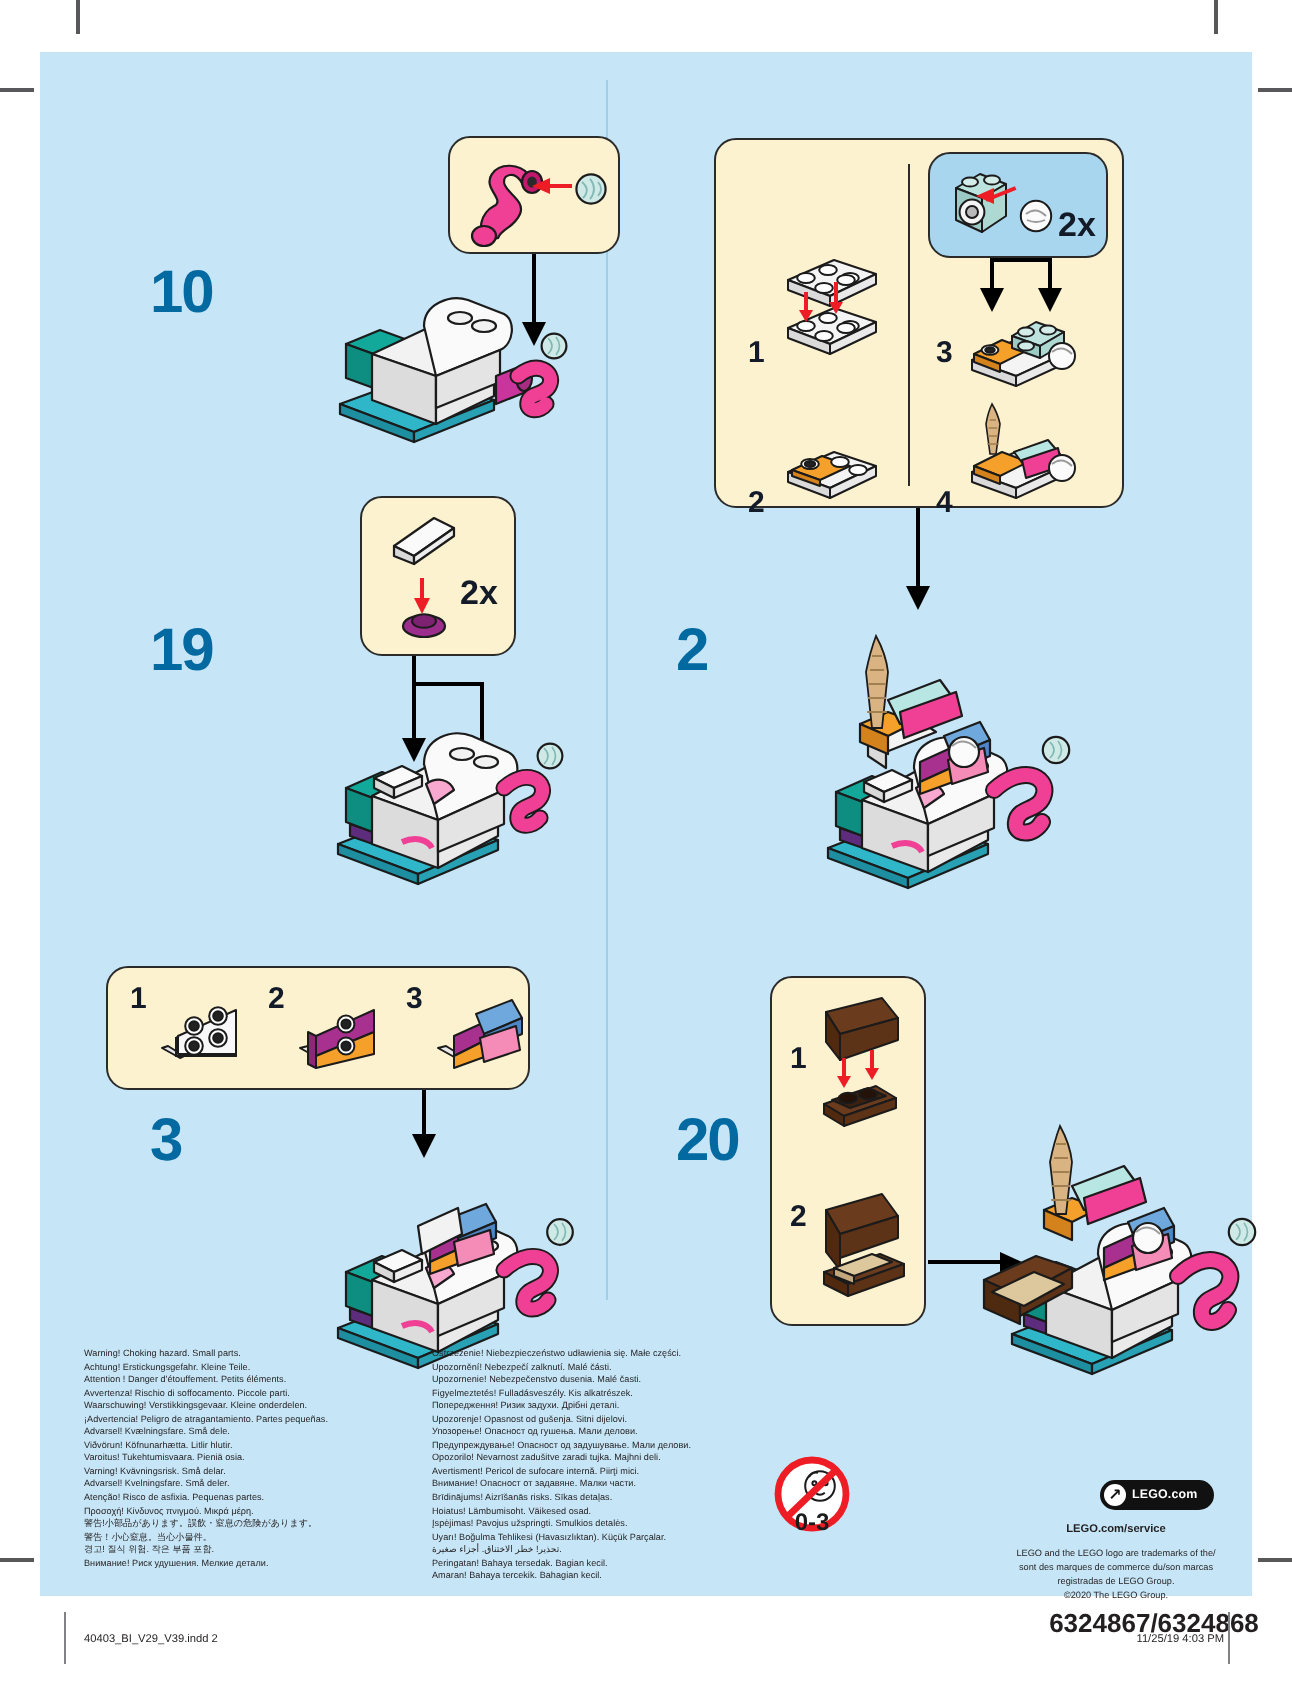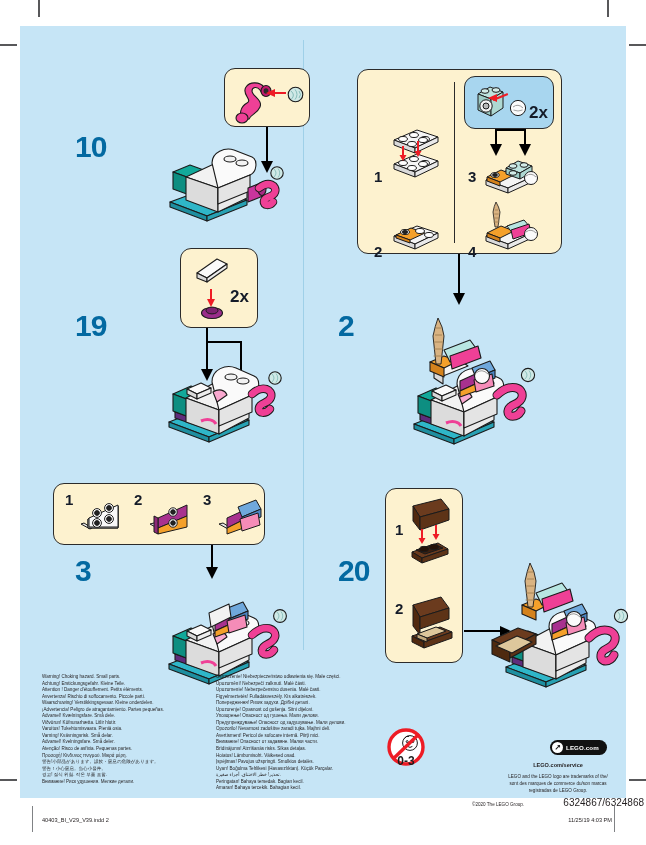--- a/index.html
+++ b/index.html
@@ -42,21 +42,21 @@
   .pc{position:absolute;}
   .pc svg{display:block;overflow:visible;}
 
   
   #warnL,#warnR{position:absolute;font-size:4.55px;line-height:1.44;
                 color:#231f20;white-space:pre;letter-spacing:0.02px;}
   #legal{position:absolute;text-align:center;font-size:4.6px;line-height:1.5;
          color:#231f20;}
   #servicetxt{position:absolute;text-align:center;font-size:5.6px;font-weight:bold;
               color:#231f20;}
-  #setnum{font-size:10px;font-weight:normal;padding-left:38px;}
+  #setnum{font-size:13px;font-weight:bold;padding-left:38px;}
   .legobadge{position:absolute;background:#111;border-radius:9px;height:15px;
              display:flex;align-items:center;gap:3px;padding:0 8px 0 2px;}
   .legobadge .circ{width:11px;height:11px;border-radius:50%;background:#fff;
                    display:flex;align-items:center;justify-content:center;
                    font-size:8px;color:#111;font-weight:bold;line-height:1;}
   .legobadge .txt{color:#fff;font-size:6.2px;font-weight:bold;letter-spacing:.1px;}
 
   
   #age03{position:absolute;width:44px;height:44px;}
 

